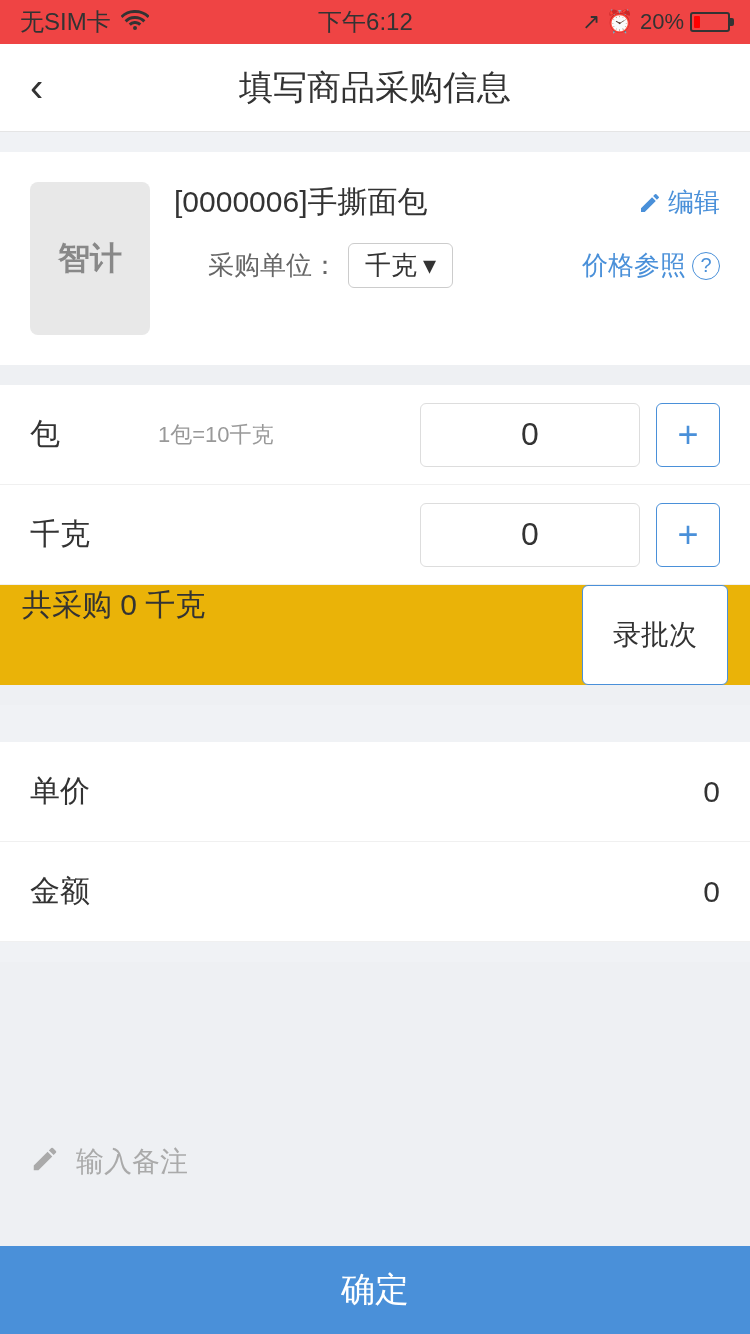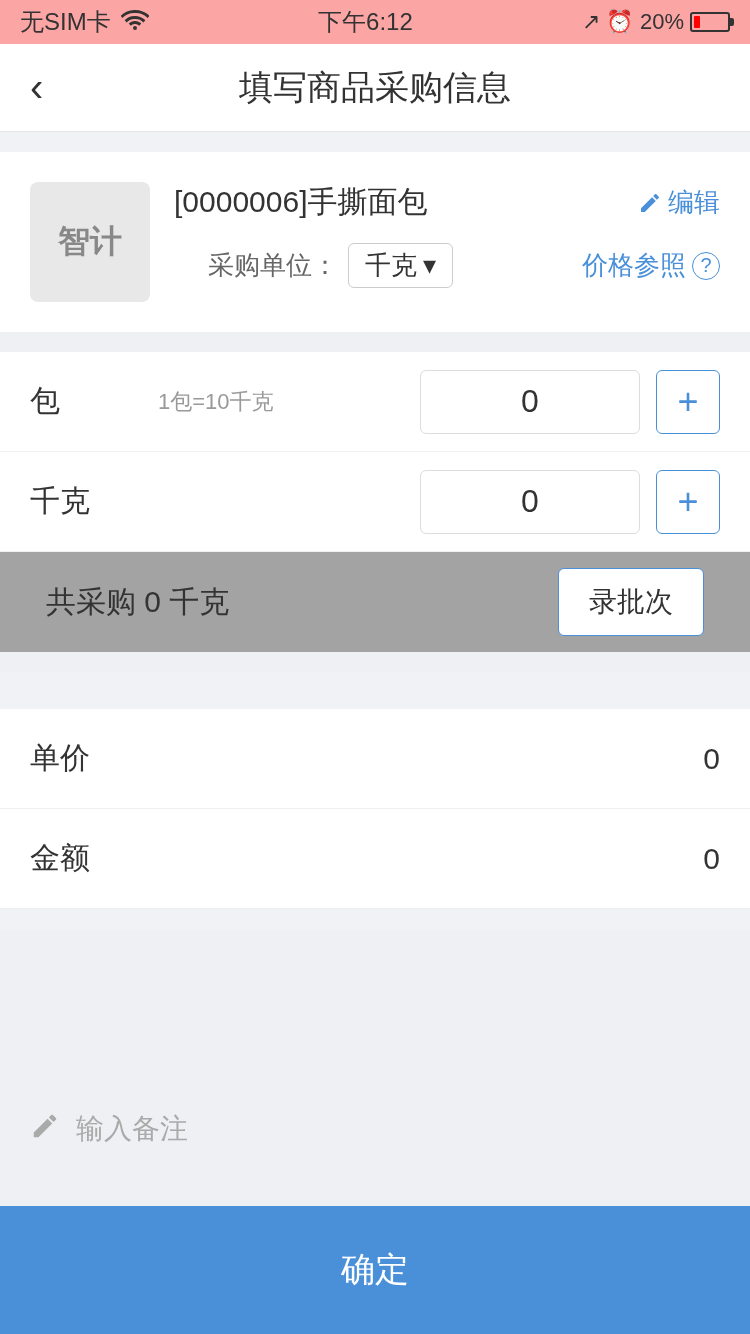--- a/index.html
+++ b/index.html
@@ -8,21 +8,21 @@
       width: 750px;
       min-height: 1334px;
       font-family: -apple-system, "PingFang SC", "Helvetica Neue", sans-serif;
       background: #f0f2f5;
       font-size: 28px;
       color: #333;
     }
 
     
     .status-bar {
-      background: #fca5a5;
+      background: #ef4444;
       height: 44px;
       display: flex;
       align-items: center;
       justify-content: space-between;
       padding: 0 20px;
       font-size: 24px;
       color: #333;
     }
     .status-left { display: flex; align-items: center; gap: 10px; }
     .status-center { font-size: 24px; font-weight: 500; }
@@ -74,21 +74,21 @@
     .product-card {
       background: #fff;
       margin-top: 20px;
       padding: 30px;
       display: flex;
       align-items: flex-start;
       gap: 24px;
     }
     .product-thumb {
       width: 120px;
-      height: 120px;
+      height: 153px;
       background: #e8e8e8;
       border-radius: 8px;
       display: flex;
       align-items: center;
       justify-content: center;
       flex-shrink: 0;
     }
     .product-thumb-logo {
       font-size: 32px;
       color: #888;
@@ -200,25 +200,24 @@
       display: flex;
       align-items: center;
       justify-content: center;
       cursor: pointer;
       background: #fff;
     }
 
     
     .summary-row {
       display: flex;
-      align-items: center;
       justify-content: space-between;
-      padding: 0 46px;
+      padding: 0 22px;
       height: 100px;
-      background: #a3a3a3;
+      background: #eab308;
     }
     .summary-text {
       font-size: 30px;
       color: #333;
     }
     .record-btn {
       border: 1px solid #4a90d9;
       border-radius: 6px;
       color: #333;
       font-size: 28px;
@@ -267,21 +266,21 @@
       font-size: 28px;
       color: #aaa;
     }
 
     
     .confirm-btn {
       position: fixed;
       bottom: 0;
       left: 0;
       width: 750px;
-      height: 128px;
+      height: 88px;
       background: #4a90d9;
       color: #fff;
       font-size: 34px;
       display: flex;
       align-items: center;
       justify-content: center;
       cursor: pointer;
       border: none;
     }
 

